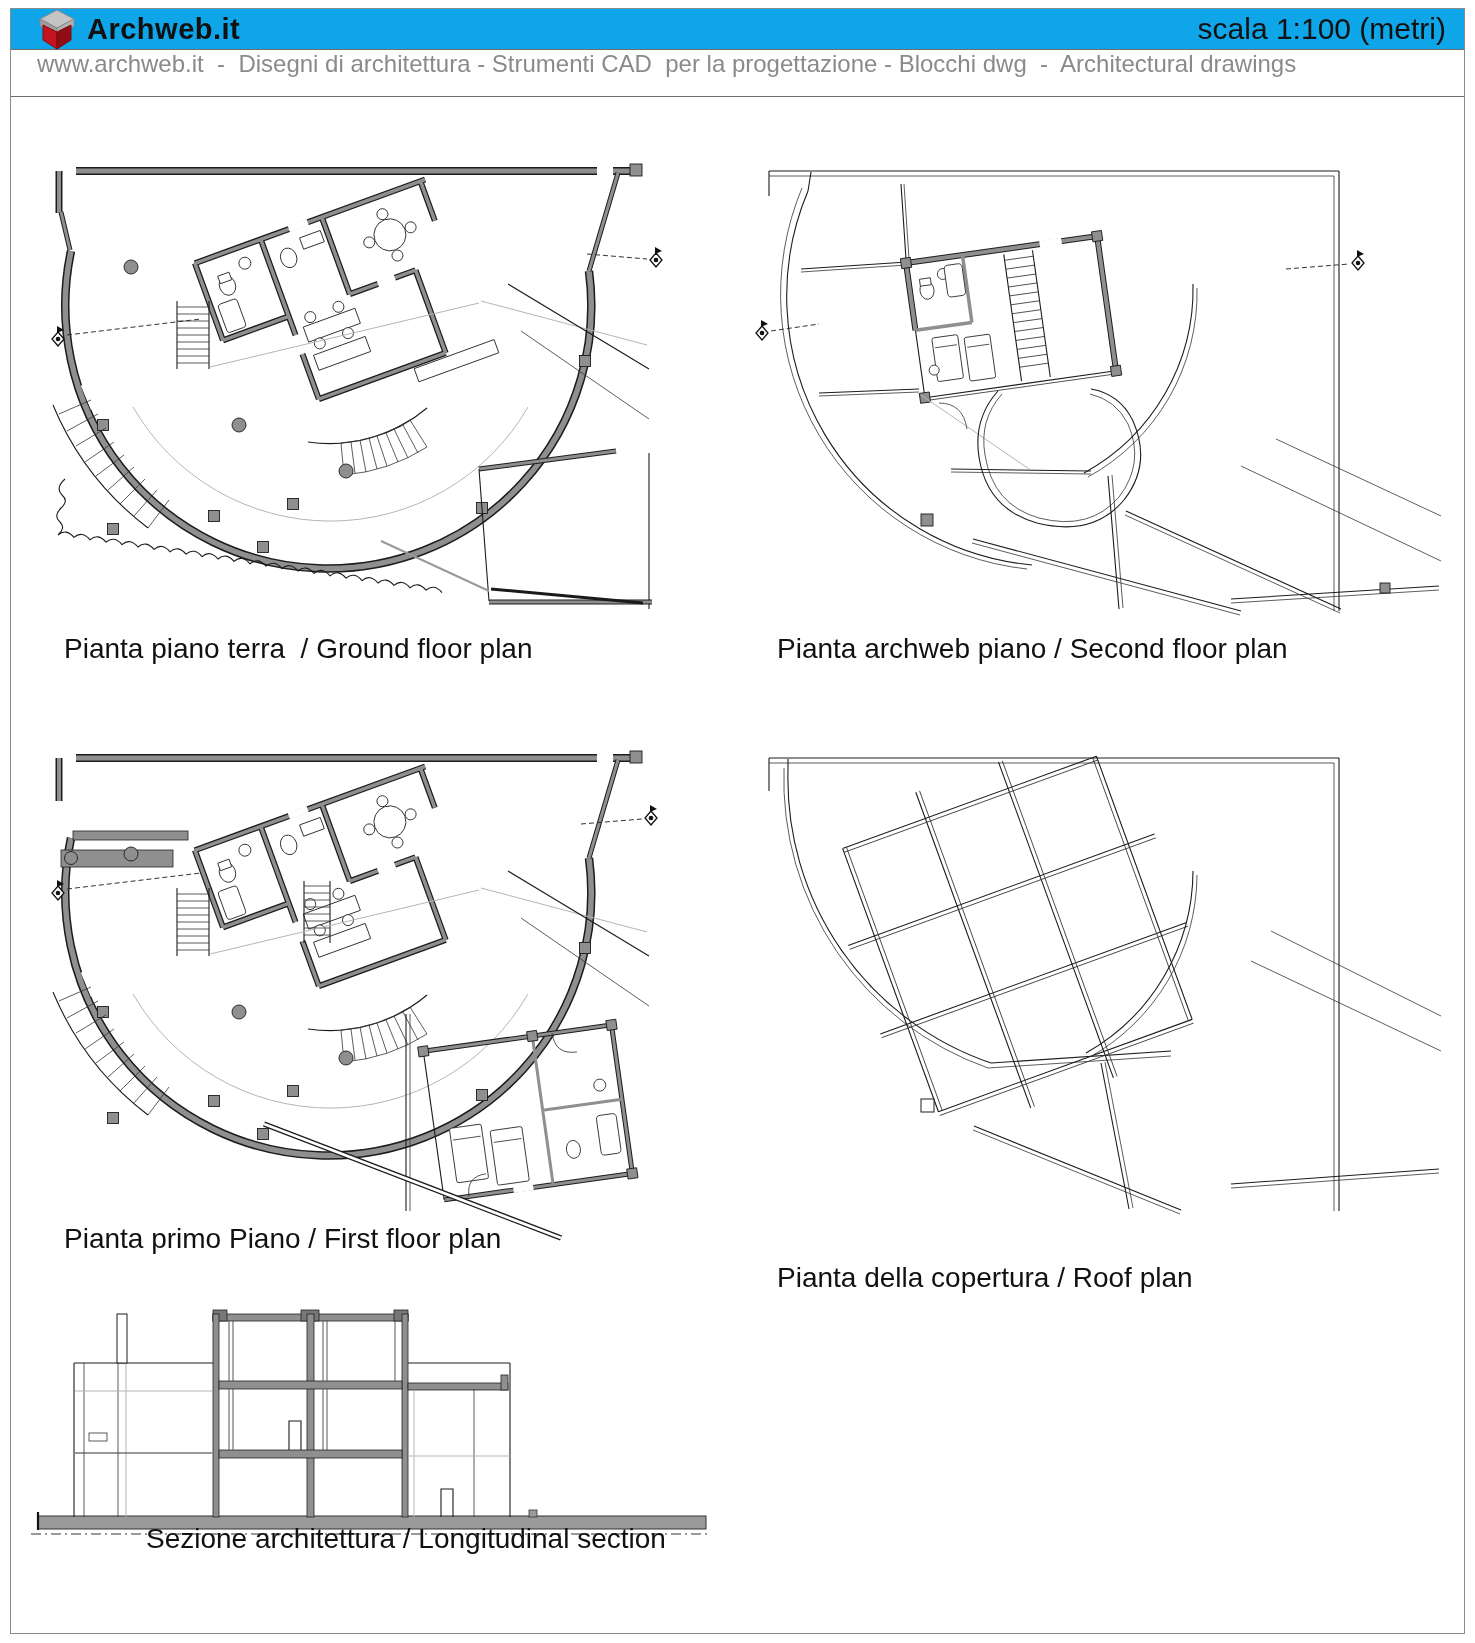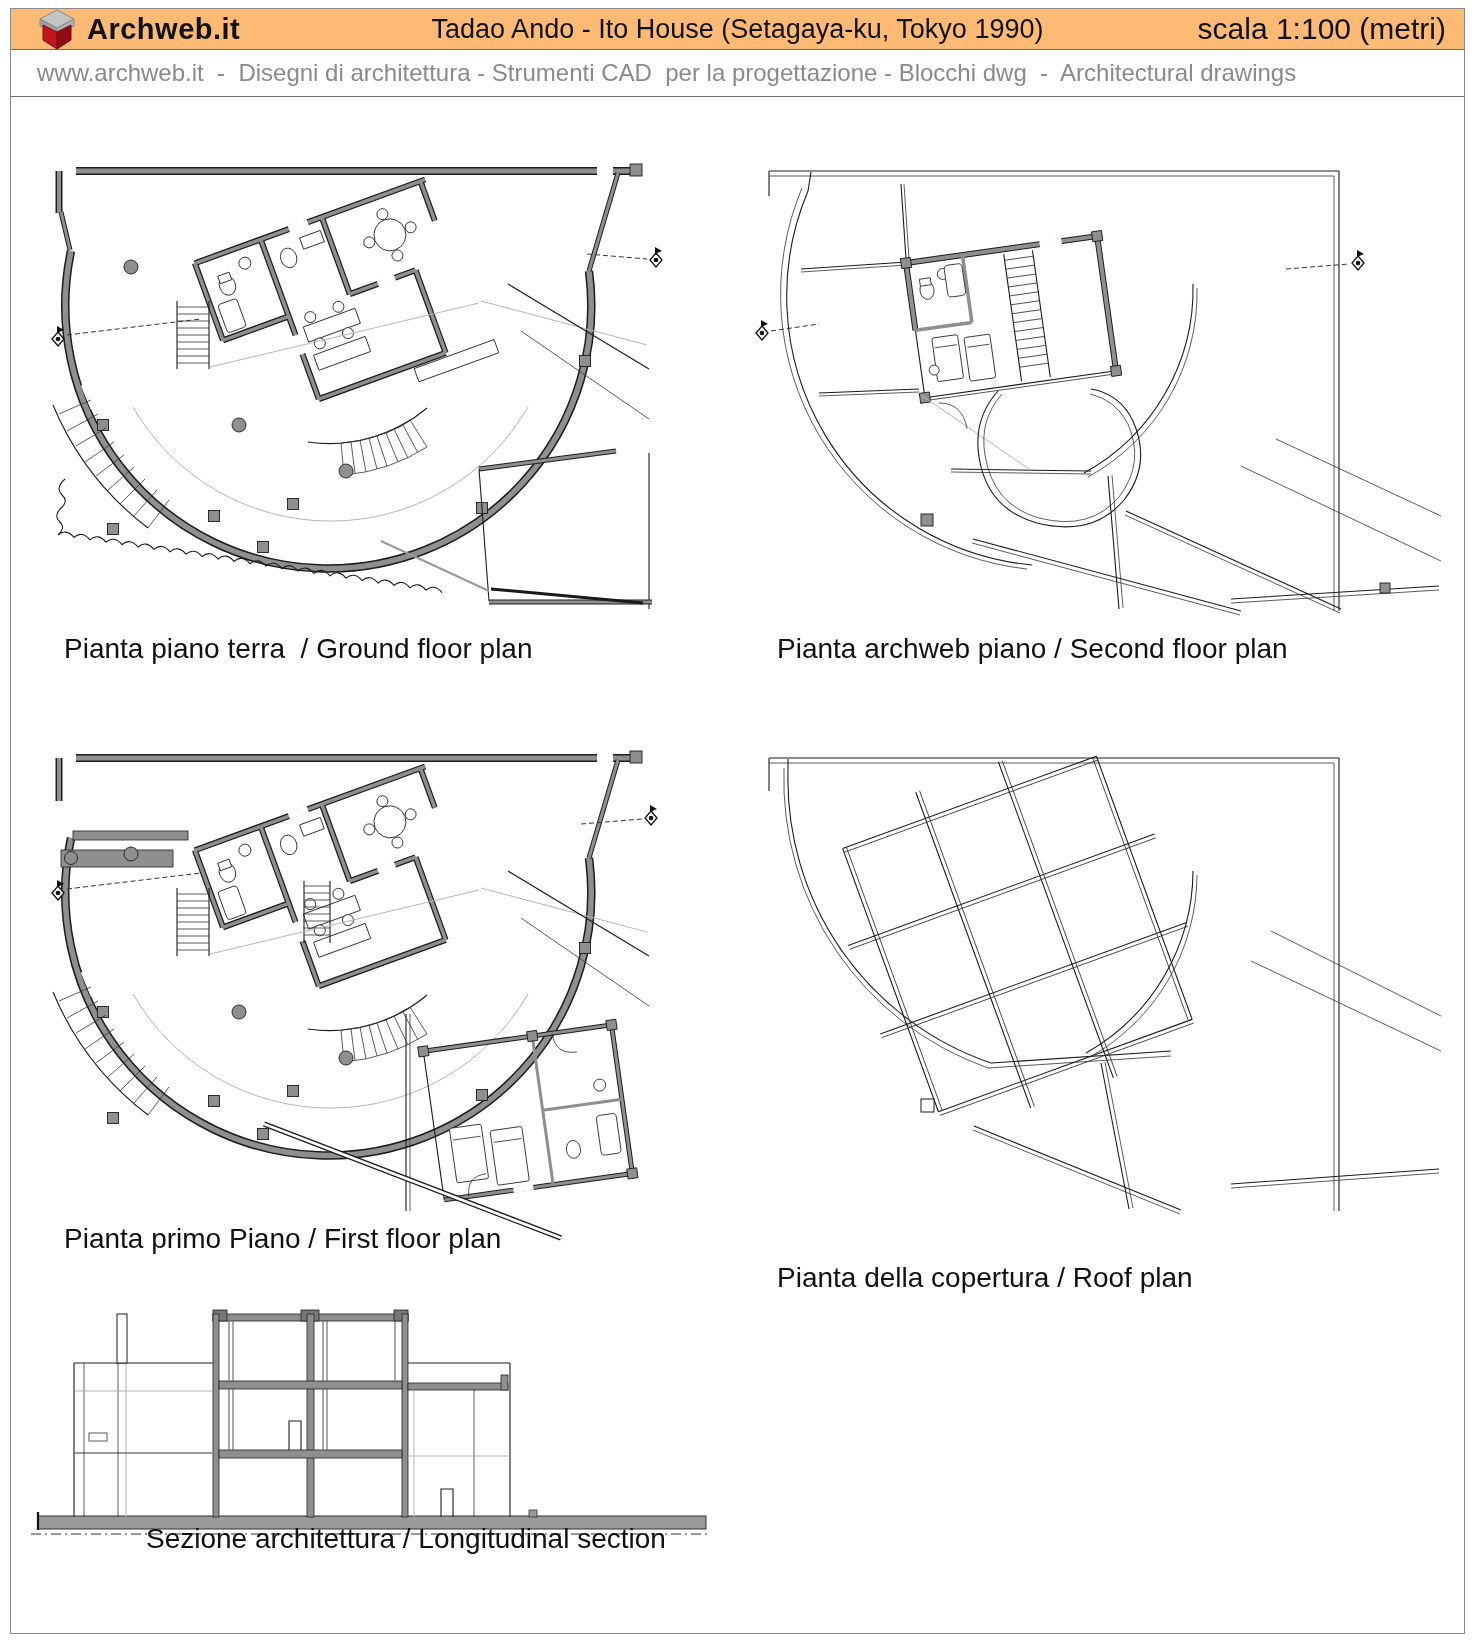--- a/index.html
+++ b/index.html
@@ -1,23 +1,23 @@
 <!DOCTYPE html>
 <html><head>
 <meta charset="utf-8">
 <style>
   html,body{margin:0;padding:0;background:#fff;}
   body{width:1475px;height:1643px;position:relative;font-family:"Liberation Sans","DejaVu Sans",sans-serif;color:#111;}
   .frame{position:absolute;left:10px;top:8px;width:1453px;height:1624px;border:1px solid #8c8c8c;background:#fff;}
-  .hdr{position:absolute;left:0;top:0;width:100%;height:40px;border-bottom:1px solid #6e6e6e;display:flex;align-items:center;z-index:2;background:#fdba74;}
+  .hdr{position:absolute;left:0;top:0;width:100%;height:40px;border-bottom:1px solid #6e6e6e;display:flex;align-items:center;z-index:2;background:#0ea5e9;}
   .logo{display:flex;align-items:center;gap:10px;padding-left:26px;width:300px;}
   .sitename{font-size:29px;font-weight:bold;letter-spacing:.5px;}
   .sheettitle{position:absolute;left:0;right:0;text-align:center;font-size:27px;}
   .sheetscale{margin-left:auto;padding-right:18px;font-size:30px;white-space:pre;}
-  .sub{position:absolute;left:0;top:41px;width:100%;height:46px;border-bottom:1px solid #6e6e6e;display:flex;align-items:center;z-index:2;background:#fff;}
+  .sub{position:absolute;left:0;top:41px;width:100%;height:46px;border-bottom:1px solid #6e6e6e;display:flex;align-items:flex-start;z-index:2;background:#fff;}
   .subtxt{padding-left:26px;font-size:24px;color:#8a8a8a;white-space:pre;}
   svg.sheet{position:absolute;left:0;top:0;width:1453px;height:1624px;z-index:1;}
   .plabel{position:absolute;font-size:28px;color:#111;white-space:pre;z-index:3;}
   
   .wb{stroke:#1c1c1c;fill:none}
   .wg{stroke:#8f8f8f;fill:none}
   .wh{stroke:#fff;fill:none}
   .tl{stroke:#1c1c1c;fill:none;stroke-width:1.1}
   .tn{stroke:#333;fill:none;stroke-width:.8}
   .gl{stroke:#b5b5b5;fill:none;stroke-width:1}
@@ -37,21 +37,20 @@
     <div class="logo">
       <svg width="40" height="42" viewBox="0 0 40 42">
         <polygon points="20,2 37,11 20,20 3,11" fill="#c4c4c4" stroke="#8a8a8a" stroke-width="1"></polygon>
         <polygon points="3,11 20,20 20,26 3,18" fill="#9e9e9e" stroke="#8a8a8a" stroke-width="1"></polygon>
         <polygon points="37,11 20,20 20,26 37,18" fill="#b2b2b2" stroke="#8a8a8a" stroke-width="1"></polygon>
         <polygon points="6,17 20,24 20,41 6,32" fill="#c41420" stroke="#7a0c10" stroke-width="1"></polygon>
         <polygon points="34,17 20,24 20,41 34,32" fill="#8f0d13" stroke="#7a0c10" stroke-width="1"></polygon>
       </svg>
       <span class="sitename">Archweb.it</span>
     </div>
-    <div class="sheettitle">Tadao Ando - Ito House (Setagaya-ku, Tokyo 1990)</div>
     <div class="sheetscale">scala 1:100 (metri)</div>
   </div>
 
   <div class="sub">
     <div class="subtxt">www.archweb.it  -  Disegni di architettura - Strumenti CAD  per la progettazione - Blocchi dwg  -  Architectural drawings</div>
   </div>
 
   <svg class="sheet" viewBox="10 8 1453 1624">
     <defs>
       <g id="smk">

